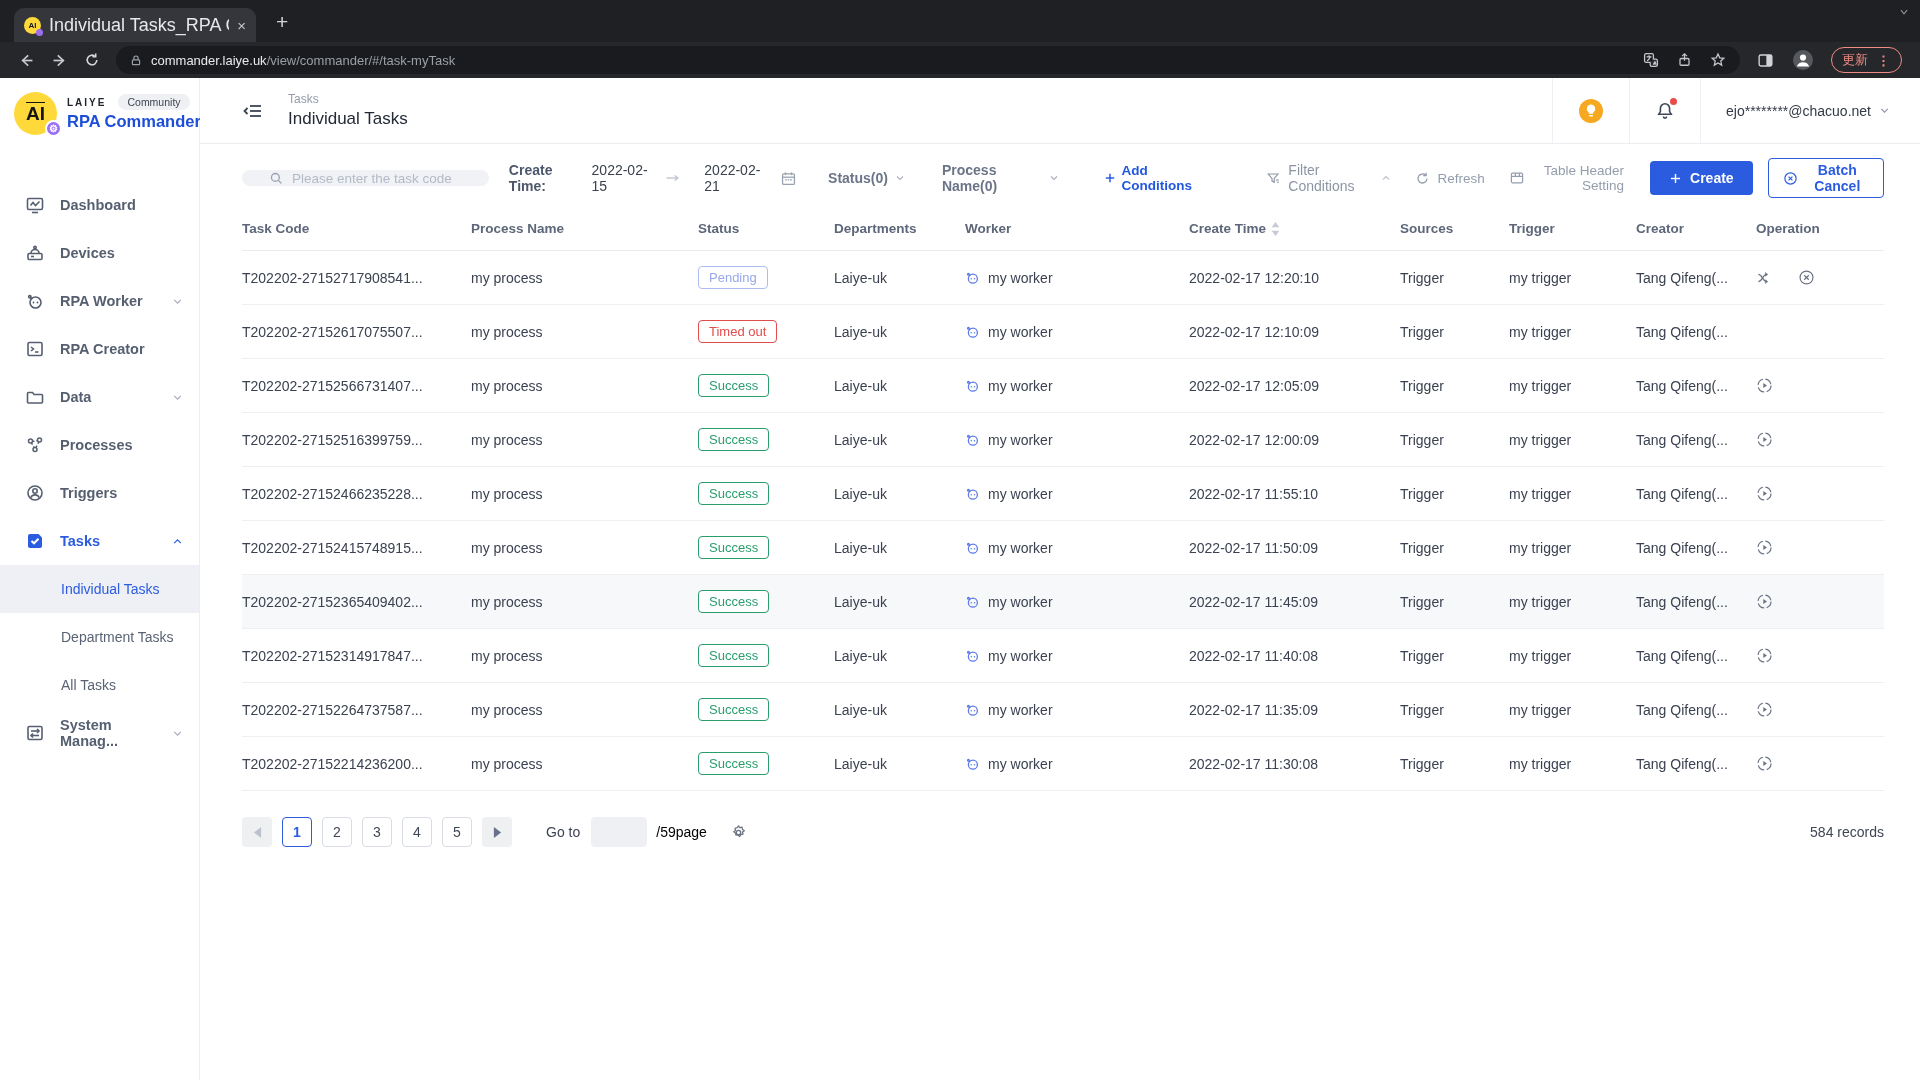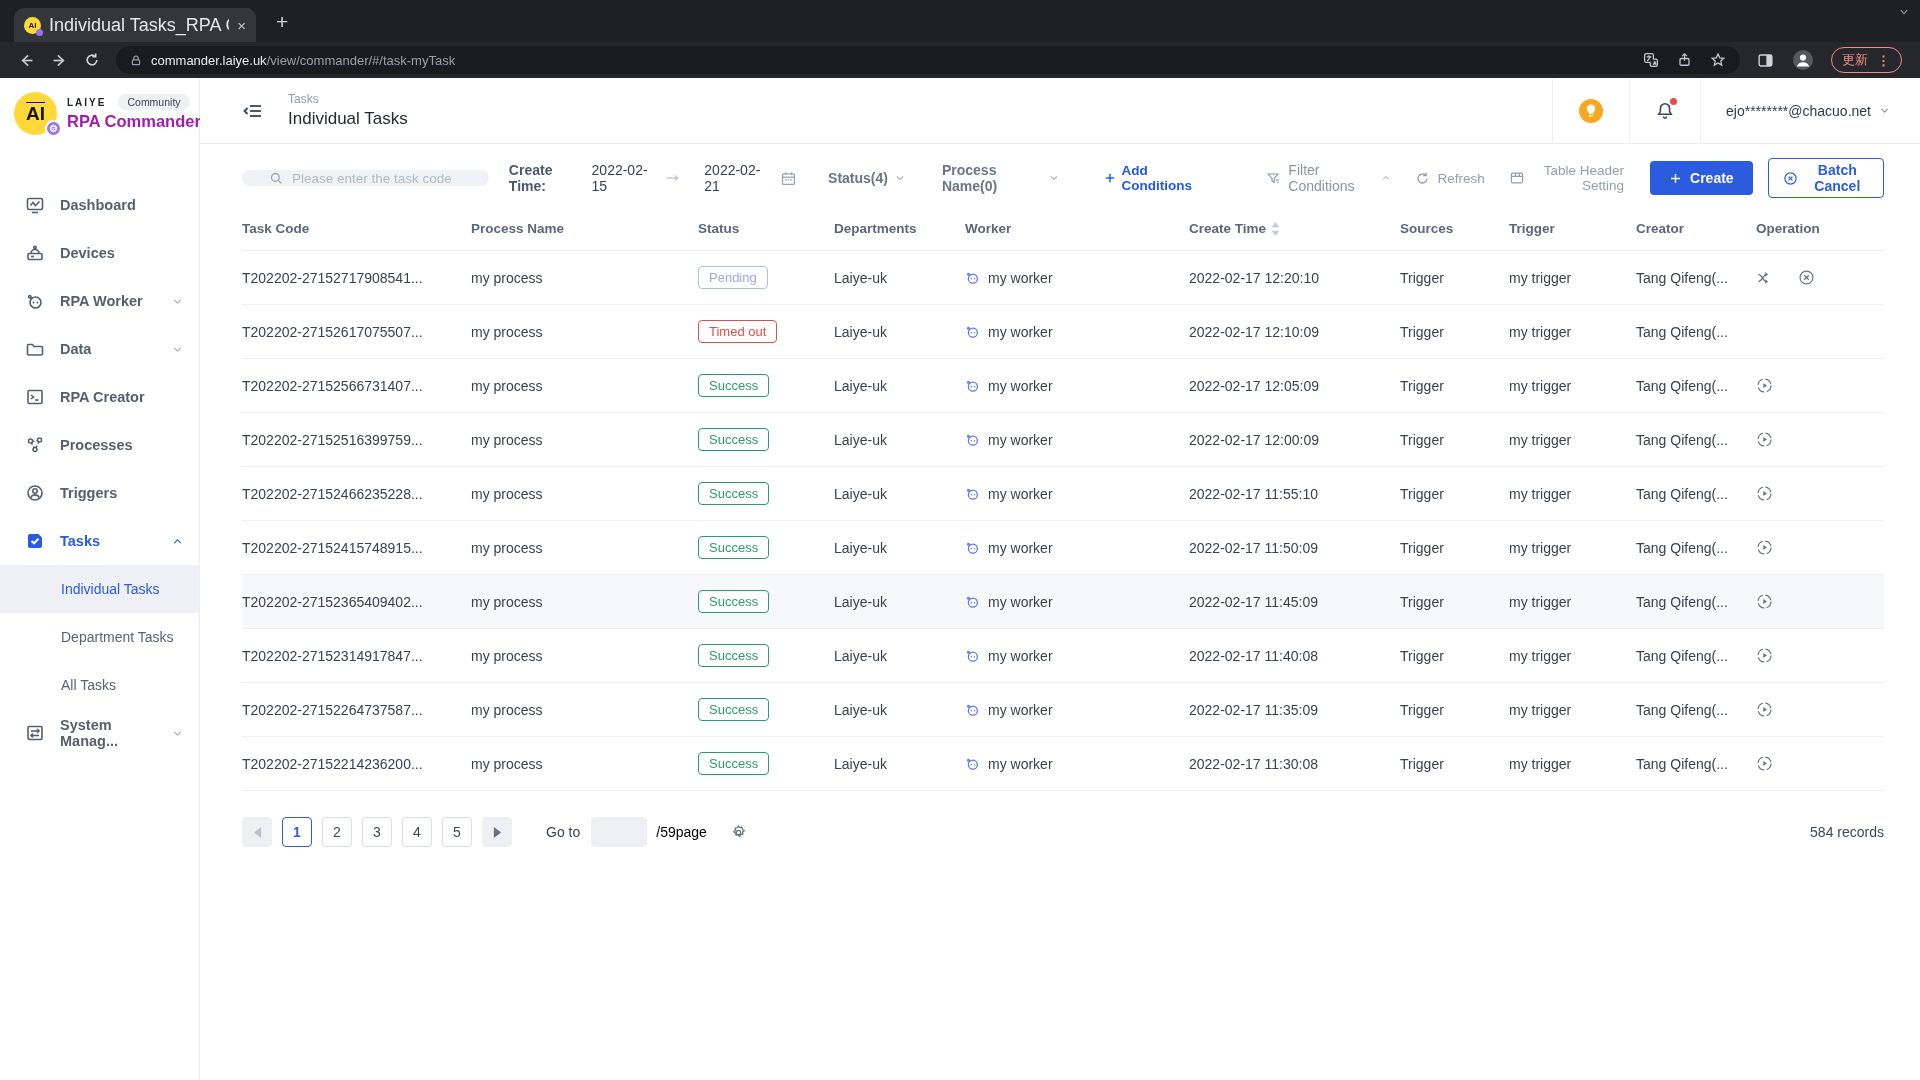--- a/index.html
+++ b/index.html
@@ -40,21 +40,21 @@
   .logo-circle { width:43px; height:43px; border-radius:50%; background:#ffd83a; position:relative; flex:none;
                  display:flex; align-items:center; justify-content:center; font-weight:800; font-size:19px; color:#151515;
                  text-decoration:overline; }
   .logo-badge { position:absolute; right:-5px; bottom:-2px; width:17px; height:17px; border-radius:50%;
                 background:#9a6ff0; color:#fff; font-size:10px; display:flex; align-items:center; justify-content:center;
                 border:2px solid #fff; text-decoration:none; }
   .brand-col { padding-top:2px; }
   .brand-top { display:flex; align-items:center; }
   .brand-small { font-size:10px; font-weight:700; letter-spacing:2px; color:#20242d; }
   .community { background:#eef0f3; border-radius:10px; font-size:10.5px; padding:2px 9px; color:#3e4553; margin-left:12px; }
-  .brand-title { font-size:16.5px; font-weight:800; color:#a21caf; margin-top:2px; white-space:nowrap; }
+  .brand-title { font-size:16.5px; font-weight:800; color:#1d4ed8; margin-top:2px; white-space:nowrap; }
 
   .menu { margin-top:33px; }
   .mi { height:48px; display:flex; align-items:center; padding:0 16px 0 25px; gap:15px;
         color:#565f70; font-size:14.5px; font-weight:600; cursor:default; }
   .mi .chev { margin-left:auto; color:#a6adbb; }
   .mi.active { color:#2b5ce0; }
   .mi.active .chev { color:#2b5ce0; }
   .sub { height:48px; display:flex; align-items:center; padding-left:61px; font-size:14px; color:#5a6374; }
   .sub.selected { background:#eef0f5; color:#2b5ce0; }
 
@@ -270,39 +270,39 @@
         <span>RPA Worker</span>
         <span class="chev">
             <svg width="11" height="11" viewBox="0 0 20 20" fill="none" stroke="currentColor" stroke-width="2.2">
               <polyline points="4,7 10,13 16,7"></polyline>
             </svg>
           </span>
       </div>
       <div class="mi">
         <span>
             <svg width="20" height="20" viewBox="0 0 20 20" fill="none" stroke="currentColor" stroke-width="1.6">
+              <rect x="3" y="3.5" width="14" height="13" rx="1.5"></rect>
+              <polyline points="6,8 8.5,10 6,12"></polyline>
+              <line x1="10" y1="13" x2="13.5" y2="13"></line>
+            </svg>
+          </span>
+        <span>RPA Creator</span>
+      </div>
+      <div class="mi">
+        <span>
+            <svg width="20" height="20" viewBox="0 0 20 20" fill="none" stroke="currentColor" stroke-width="1.6">
               <path d="M2.5,6.5 a1,1 0 0 1 1,-1 h4 l1.6,2 h7.4 a1,1 0 0 1 1,1 v6.5 a1,1 0 0 1 -1,1 h-13 a1,1 0 0 1 -1,-1 z"></path>
             </svg>
           </span>
         <span>Data</span>
         <span class="chev">
             <svg width="11" height="11" viewBox="0 0 20 20" fill="none" stroke="currentColor" stroke-width="2.2">
               <polyline points="4,7 10,13 16,7"></polyline>
             </svg>
           </span>
-      </div>
-      <div class="mi">
-        <span>
-            <svg width="20" height="20" viewBox="0 0 20 20" fill="none" stroke="currentColor" stroke-width="1.6">
-              <rect x="3" y="3.5" width="14" height="13" rx="1.5"></rect>
-              <polyline points="6,8 8.5,10 6,12"></polyline>
-              <line x1="10" y1="13" x2="13.5" y2="13"></line>
-            </svg>
-          </span>
-        <span>RPA Creator</span>
       </div>
       <div class="mi">
         <span>
             <svg width="20" height="20" viewBox="0 0 20 20" fill="none" stroke="currentColor" stroke-width="1.5">
               <circle cx="5.5" cy="6" r="2"></circle>
               <circle cx="14.5" cy="5" r="2"></circle>
               <circle cx="10" cy="14.5" r="2"></circle>
               <line x1="7.5" y1="6.6" x2="12.6" y2="5.4" stroke-dasharray="2 2"></line>
               <line x1="6.5" y1="8" x2="9.2" y2="12.7" stroke-dasharray="2 2"></line>
               <line x1="13.8" y1="7" x2="10.8" y2="12.7" stroke-dasharray="2 2"></line>
@@ -435,21 +435,21 @@
               <line x1="3" y1="8.5" x2="17" y2="8.5"></line>
               <line x1="6.5" y1="2.8" x2="6.5" y2="6"></line>
               <line x1="13.5" y1="2.8" x2="13.5" y2="6"></line>
               <line x1="6" y1="11.5" x2="8" y2="11.5"></line>
               <line x1="9" y1="11.5" x2="11" y2="11.5"></line>
               <line x1="12" y1="11.5" x2="14" y2="11.5"></line>
             </svg>
         </span>
       </div>
       <div class="dd dd1">
-        <span>Status(4)</span>
+        <span>Status(0)</span>
         <span class="chev">
             <svg width="10" height="10" viewBox="0 0 20 20" fill="none" stroke="currentColor" stroke-width="2.2">
               <polyline points="4,7 10,13 16,7"></polyline>
             </svg>
           </span>
       </div>
       <div class="dd dd2">
         <span>Process Name(0)</span>
         <span class="chev">
             <svg width="10" height="10" viewBox="0 0 20 20" fill="none" stroke="currentColor" stroke-width="2.2">

